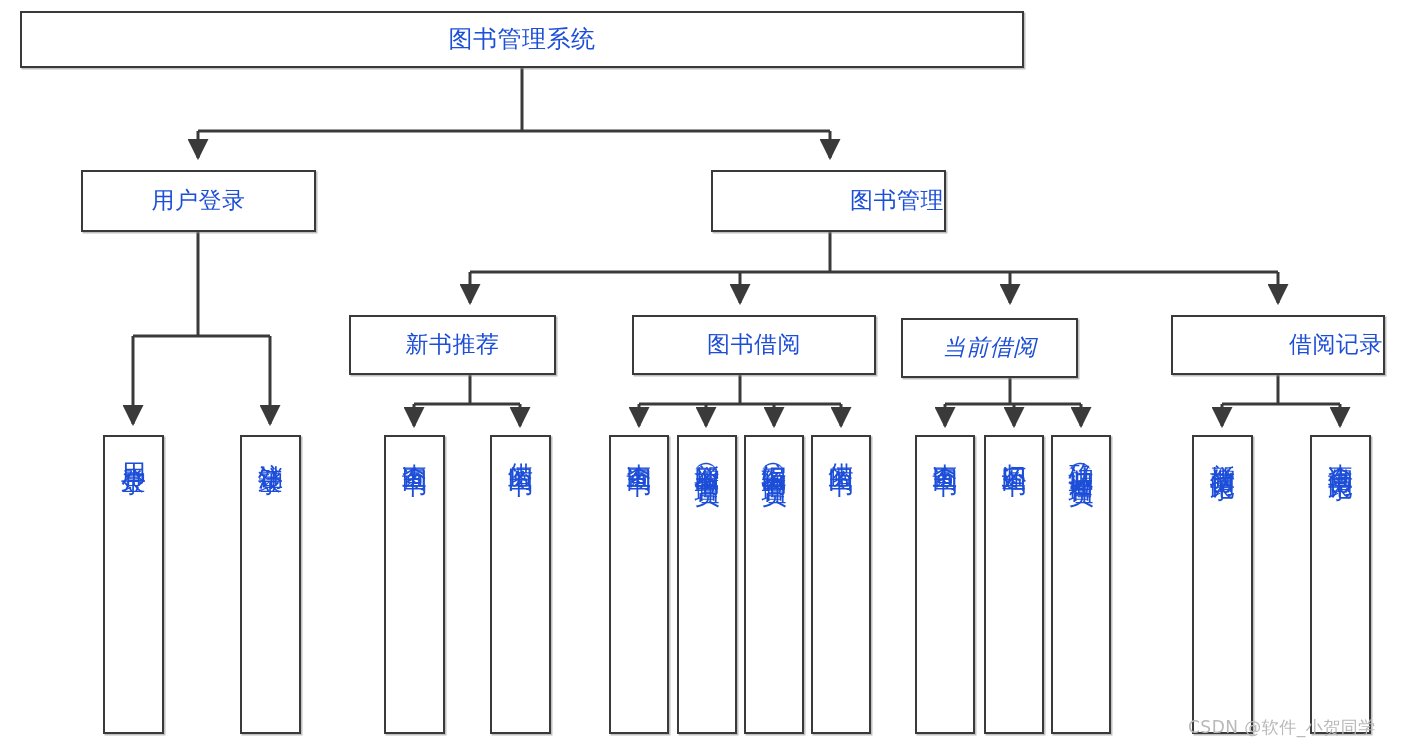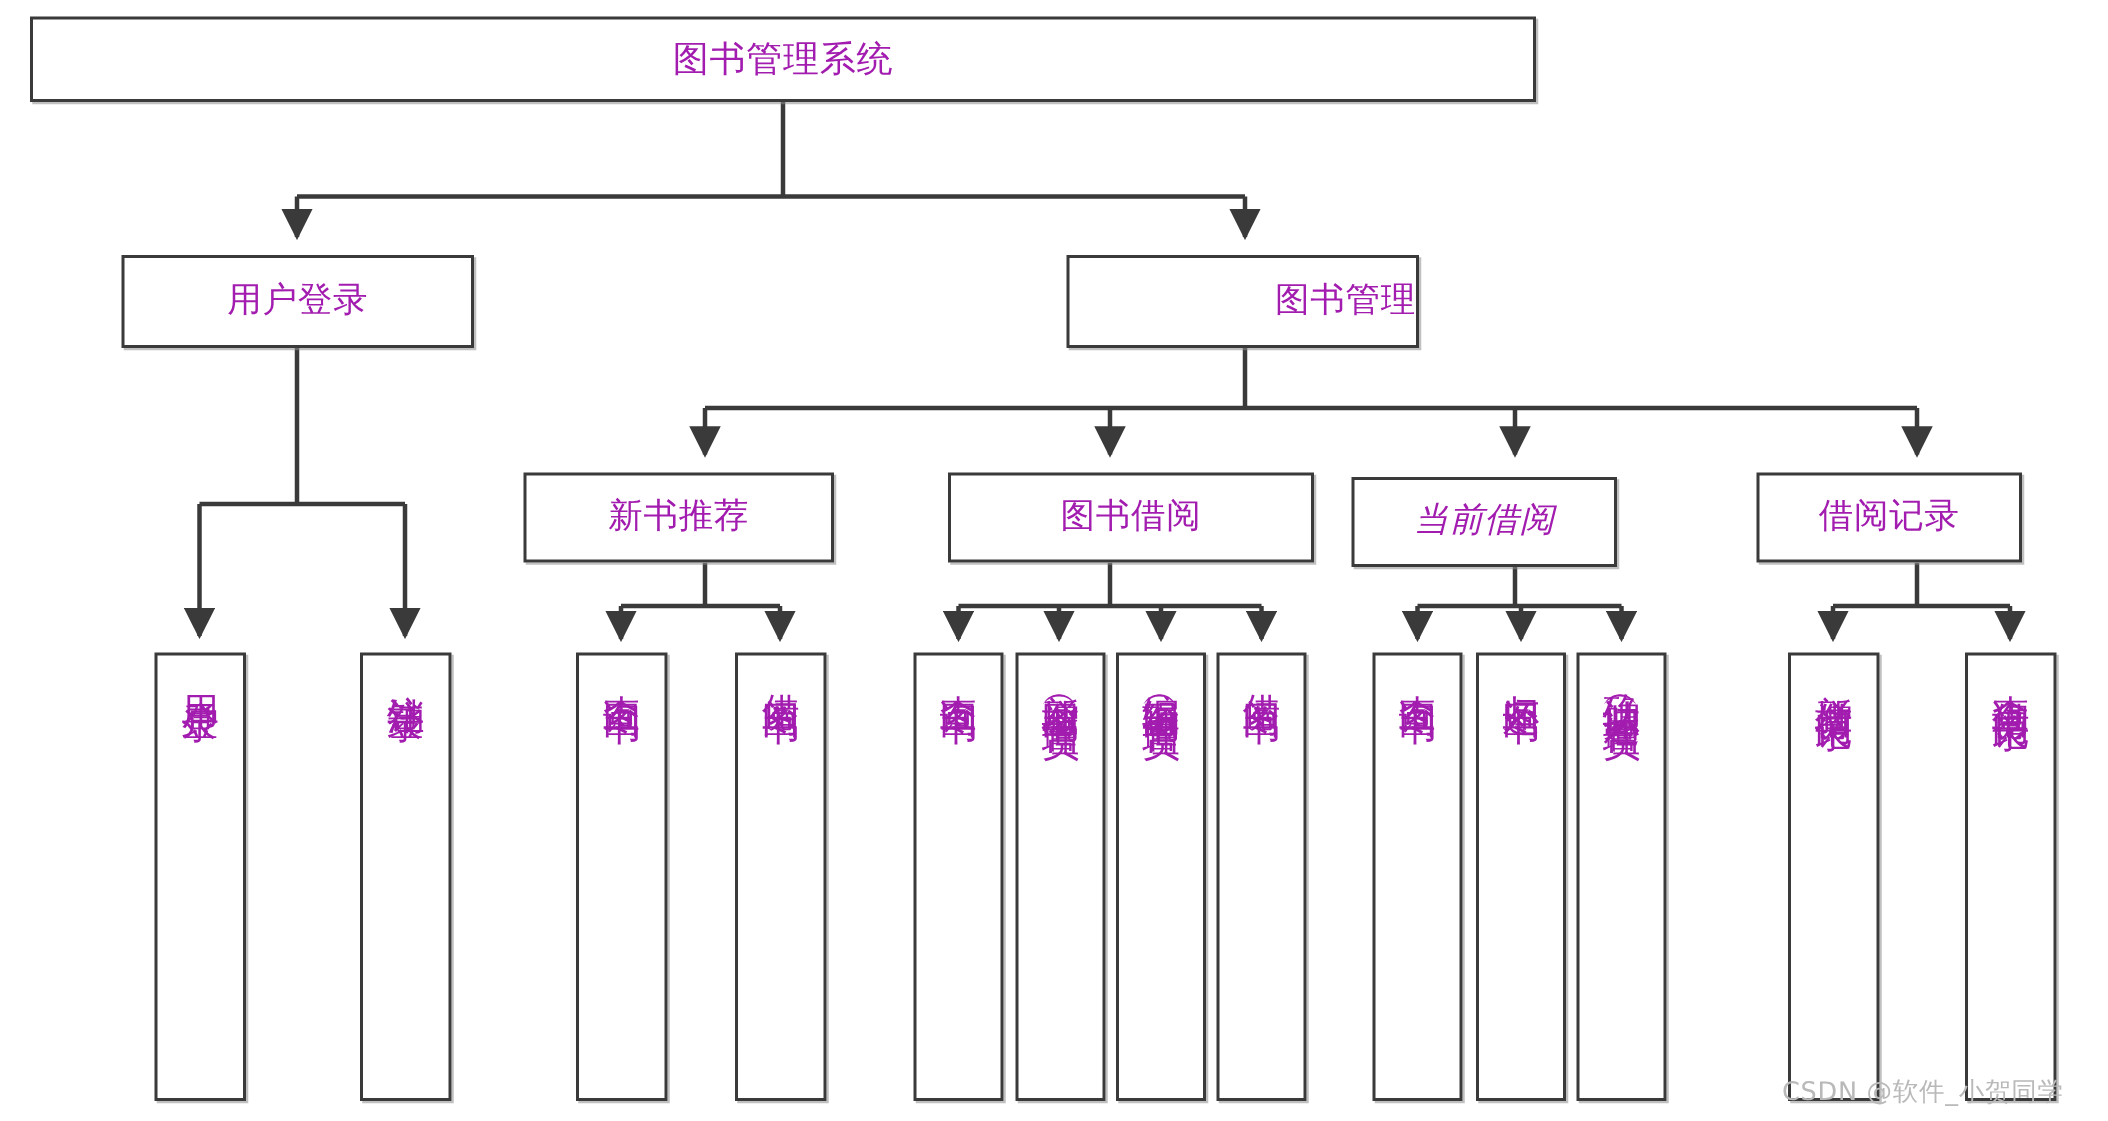--- a/index.html
+++ b/index.html
@@ -27,21 +27,21 @@
     pointer-events: none;
   }
   .node {
     position: absolute;
     box-sizing: border-box;
     border: 2px solid #3a3a3a;
     background: #ffffff;
     display: flex;
     align-items: center;
     justify-content: center;
-    color: #a21caf;
+    color: #1d4ed8;
     box-shadow: 1.5px 1.5px 0 rgba(140,140,140,0.55);
   }
   .node .txt {
     display: block;
     text-align: center;
     line-height: 1.18;
     letter-spacing: 0.5px;
   }
   
   .h-node .txt {
@@ -142,21 +142,21 @@
 
   <div class="node h-node" style="left:349px; top:315px; width:207px; height:60px;">
     <span class="txt">新书推荐</span>
   </div>
   <div class="node h-node" style="left:632px; top:315px; width:244px; height:60px;">
     <span class="txt">图书借阅</span>
   </div>
   <div class="node h-node" style="left:901px; top:318px; width:177px; height:60px;font-style:italic;">
     <span class="txt">当前借阅</span>
   </div>
-  <div class="node h-node" style="left:1171px; top:315px; width:177px; height:60px;">
+  <div class="node h-node" style="left:1171px; top:315px; width:214px; height:60px;justify-content:flex-end;">
     <span class="txt">借阅记录</span>
   </div>
 
   <div class="node v-node" style="left:103px; top:435px; width:61px; height:299px;">
     <span class="txt">用户登录</span>
   </div>
   <div class="node v-node" style="left:240px; top:435px; width:61px; height:299px;">
     <span class="txt">注销登录</span>
   </div>
 

